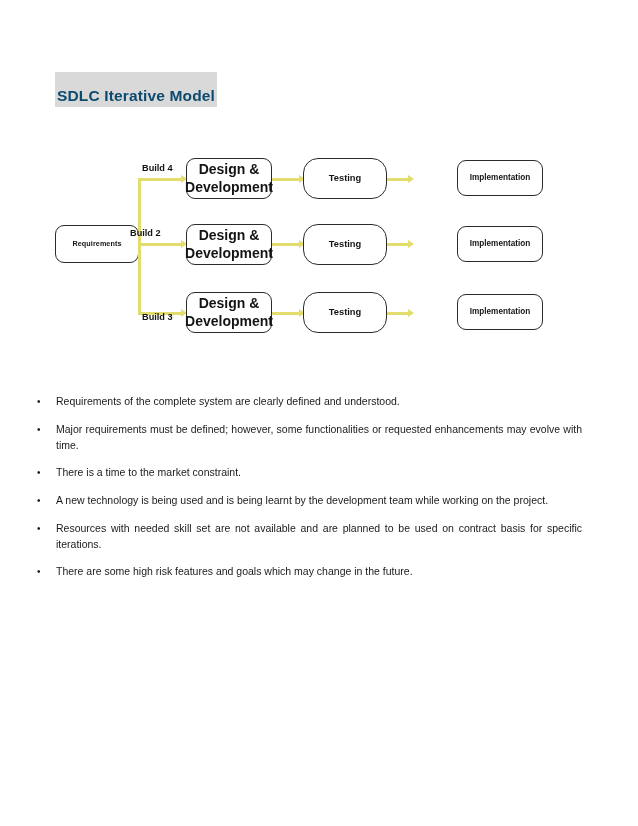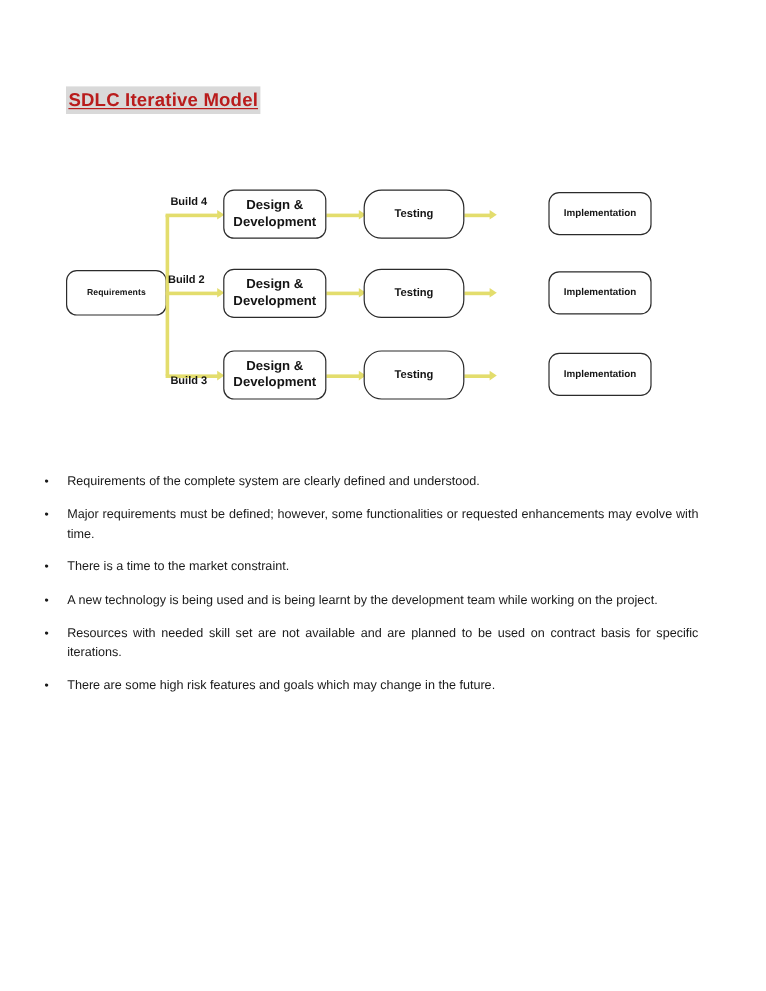--- a/index.html
+++ b/index.html
@@ -25,26 +25,25 @@
   
   .title-wrap {
     position: absolute;
     left: 55px;
     top: 72px;
   }
   .title {
     display: inline-block;
     font-size: 15.5px;
     font-weight: bold;
-    color: #b91c1c;
+    color: #0c4a6e;
     background: #d9d9d9;
-    text-decoration: underline;
     text-underline-offset: 2px;
     letter-spacing: 0.15px;
-    padding: 2px 2px 2px 2px;
+    padding: 14px 2px 2px 2px;
     line-height: 1.25;
   }
 
   
   .intro {
     position: absolute;
     left: 55px;
     top: 124px;
     width: 520px;
     font-size: 10.5px;
@@ -78,21 +77,21 @@
     left: 5px;
     top: 77px;
     width: 84px;
     height: 38px;
     font-size: 7.2px;
     letter-spacing: 0.1px;
   }
   .node.dd {
     width: 86px;
     height: 41px;
-    font-size: 11px;
+    font-size: 14px;
   }
   .node.test {
     width: 84px;
     height: 41px;
     font-size: 9.3px;
     border-radius: 15px;
   }
   .node.impl {
     width: 86px;
     height: 36px;
@@ -158,21 +157,21 @@
   .ar3 { top: 161.3px; }
 
   .build-label {
     position: absolute;
     font-size: 9.2px;
     font-weight: bold;
     color: #141414;
     white-space: nowrap;
   }
   .build-label.bl1 { left: 92px; top: 15px; }
-  .build-label.bl2 { left: 90px; top: 80px; text-align: center; }
+  .build-label.bl2 { left: 80px; top: 80px; text-align: center; }
   .build-label.bl3 { left: 92px; top: 164px; }
 
   
   .lead {
     position: absolute;
     left: 55px;
     top: 370px;
     font-size: 10.5px;
     line-height: 1.45;
   }

